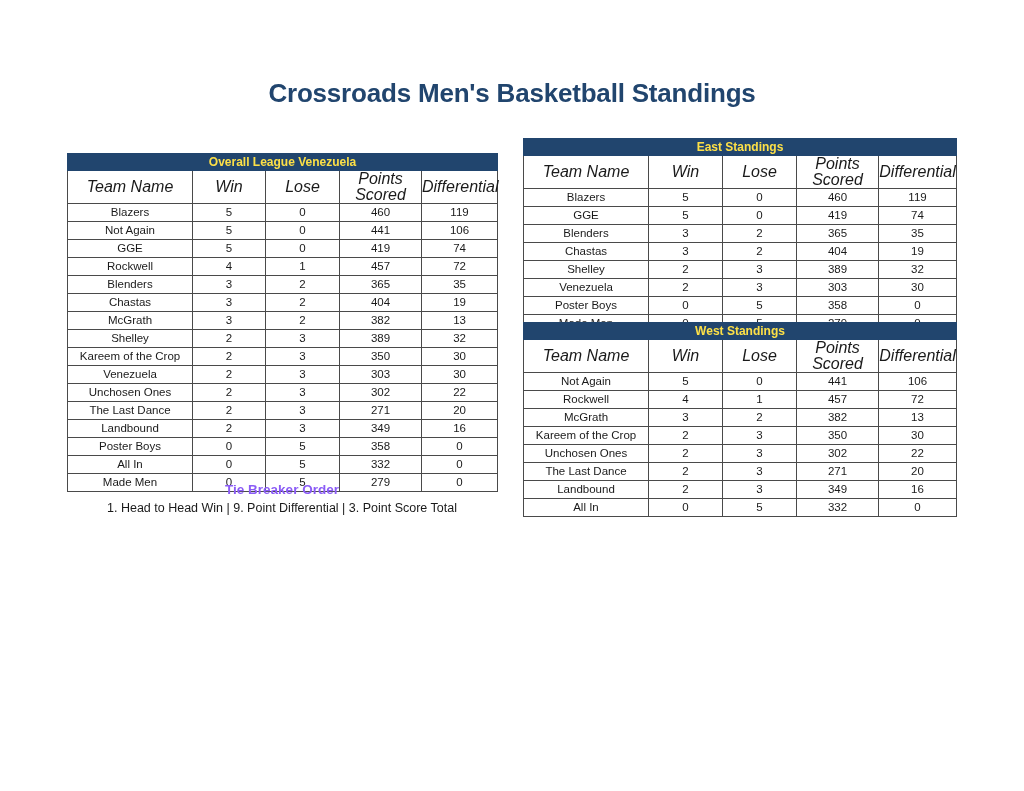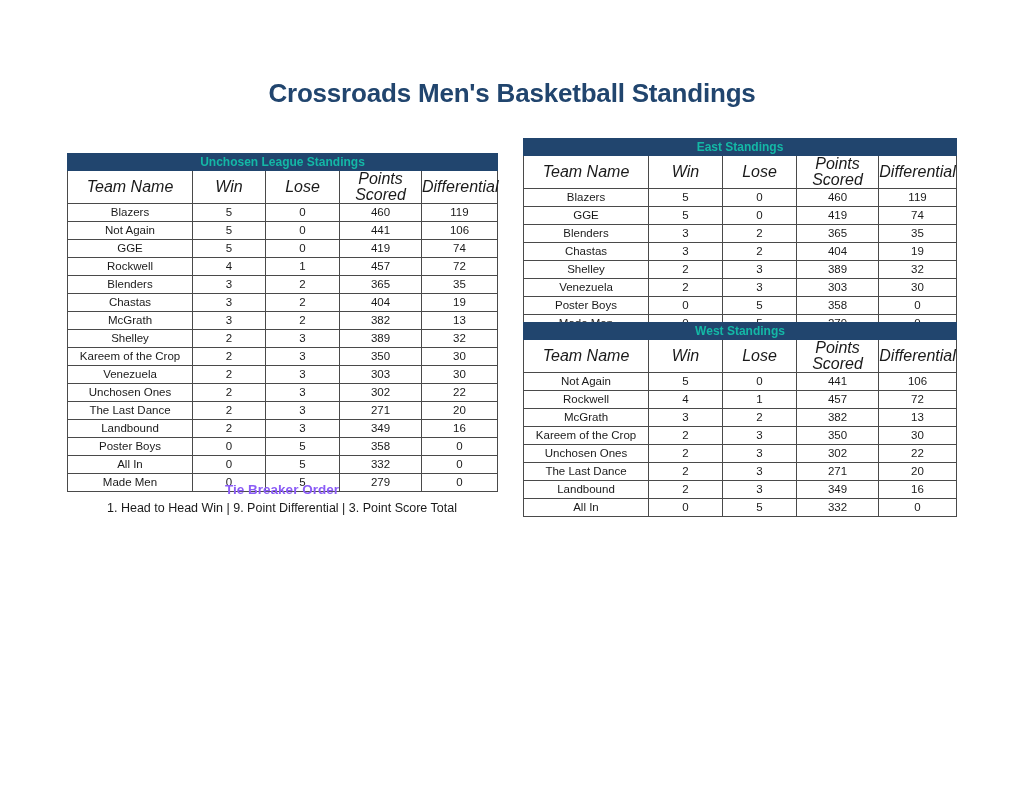--- a/index.html
+++ b/index.html
@@ -49,21 +49,21 @@
     height: 17px;
     line-height: 17px;
     font-size: 11.5px;
     text-align: center;
     vertical-align: middle;
     color: #1a1a1a;
     background: #ffffff;
   }
   .standings .title-row th {
     background: #21456e;
-    color: #14b8a6;
+    color: #fde047;
     font-weight: bold;
     font-size: 12px;
     border: 1px solid #21456e;
     height: 16px;
     line-height: 16px;
   }
   .standings .col-head td {
     font-style: italic;
     font-size: 16px;
     height: 16px;
@@ -122,21 +122,21 @@
   <table class="standings" id="overall-standings-table">
     <colgroup>
       <col style="width:125px">
       <col style="width:73px">
       <col style="width:74px">
       <col style="width:82px">
       <col style="width:76px">
     </colgroup>
     <thead>
       <tr class="title-row">
-        <th colspan="5">Unchosen League Standings</th>
+        <th colspan="5">Overall League Venezuela</th>
       </tr>
     </thead>
     <tbody>
       <tr class="col-head">
         <td>Team Name</td>
         <td>Win</td>
         <td>Lose</td>
         <td>Points Scored</td>
         <td>Differential</td>
       </tr>

